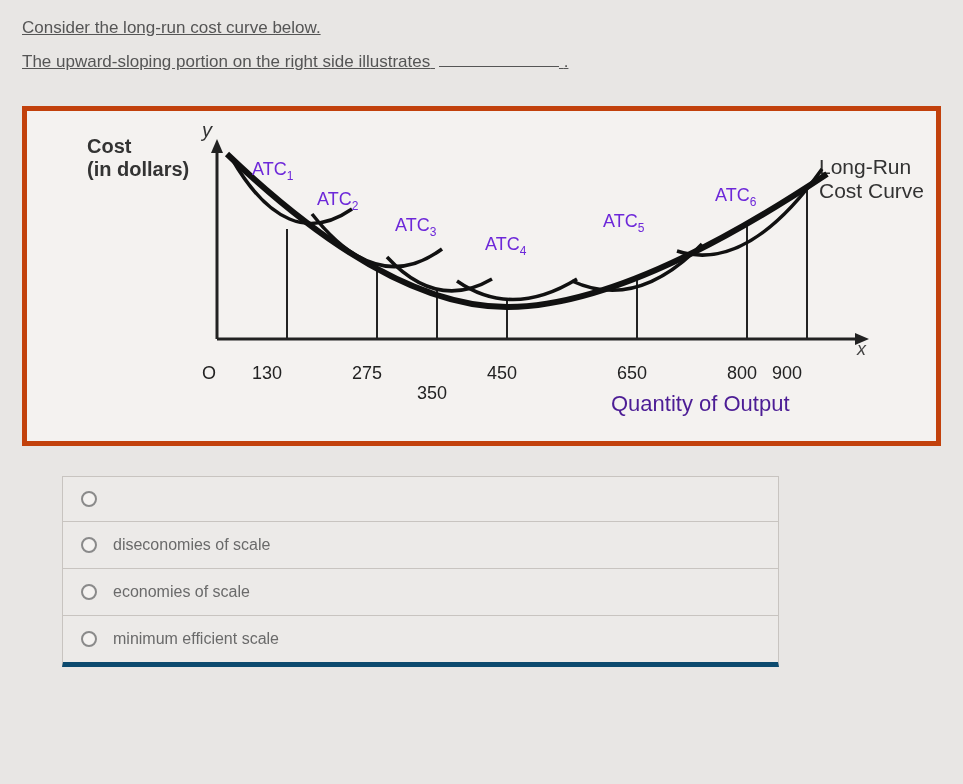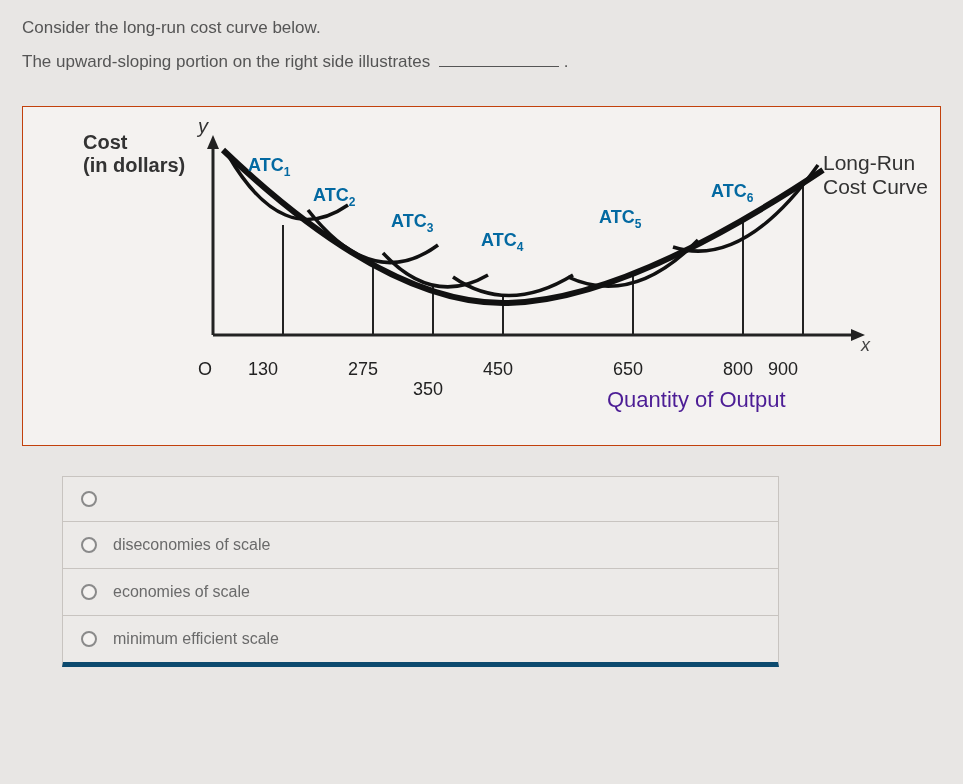--- a/index.html
+++ b/index.html
@@ -5,36 +5,36 @@
   * { box-sizing: border-box; margin: 0; padding: 0; }
   body {
     width: 963px;
     height: 784px;
     background: #e8e6e4;
     font-family: Arial, Helvetica, sans-serif;
     color: #4a4a4a;
     padding: 18px 22px;
     overflow: hidden;
   }
-  .question-text { font-size: 17px; color: #555; margin-bottom: 14px; }
+  .question-text { font-size: 17px; color: #555; margin-bottom: 14px; text-decoration: underline; }
   .blank { display:inline-block; border-bottom: 1.5px solid #555; width: 120px; height: 14px; vertical-align: baseline; margin-left: 4px; }
 
   .chart-panel {
     background: #f4f2f0;
-    border: 1px solid #c2410c;
+    border: 5px solid #c2410c;
     margin-top: 34px;
     width: 100%;
     height: 340px;
     position: relative;
     padding: 16px 20px;
   }
   .y-label-block { position:absolute; left: 60px; top: 24px; font-size: 20px; font-weight: bold; color: #333; line-height: 1.15; }
   .y-letter { position:absolute; left: 175px; top: 8px; font-size: 20px; font-style: italic; color:#333;}
   .chart-svg { position:absolute; left: 160px; top: 28px; }
-  .atc-label { position:absolute; font-size: 18px; color:#0369a1; font-weight: 700; }
+  .atc-label { position:absolute; font-size: 18px; color:#6d28d9; font-weight: 400; }
   .sub { font-size: 12px; vertical-align: sub; }
   .x-letter { position:absolute; right: 70px; top: 228px; font-size: 18px; font-style: italic; color:#444; }
   .lrcc { position:absolute; right: 12px; top: 44px; font-size: 21px; color:#333; line-height:1.15; }
   .tick-label { position:absolute; font-size: 18px; color:#222; top: 252px; }
   .qty-caption { position:absolute; font-size: 22px; color:#4c1d95; top: 280px; left: 584px; }
 
   .choices { margin-top: 30px; width: 78%; margin-left: 40px; }
   .choice {
     border: 1px solid #c8c4c0;
     border-bottom: none;

